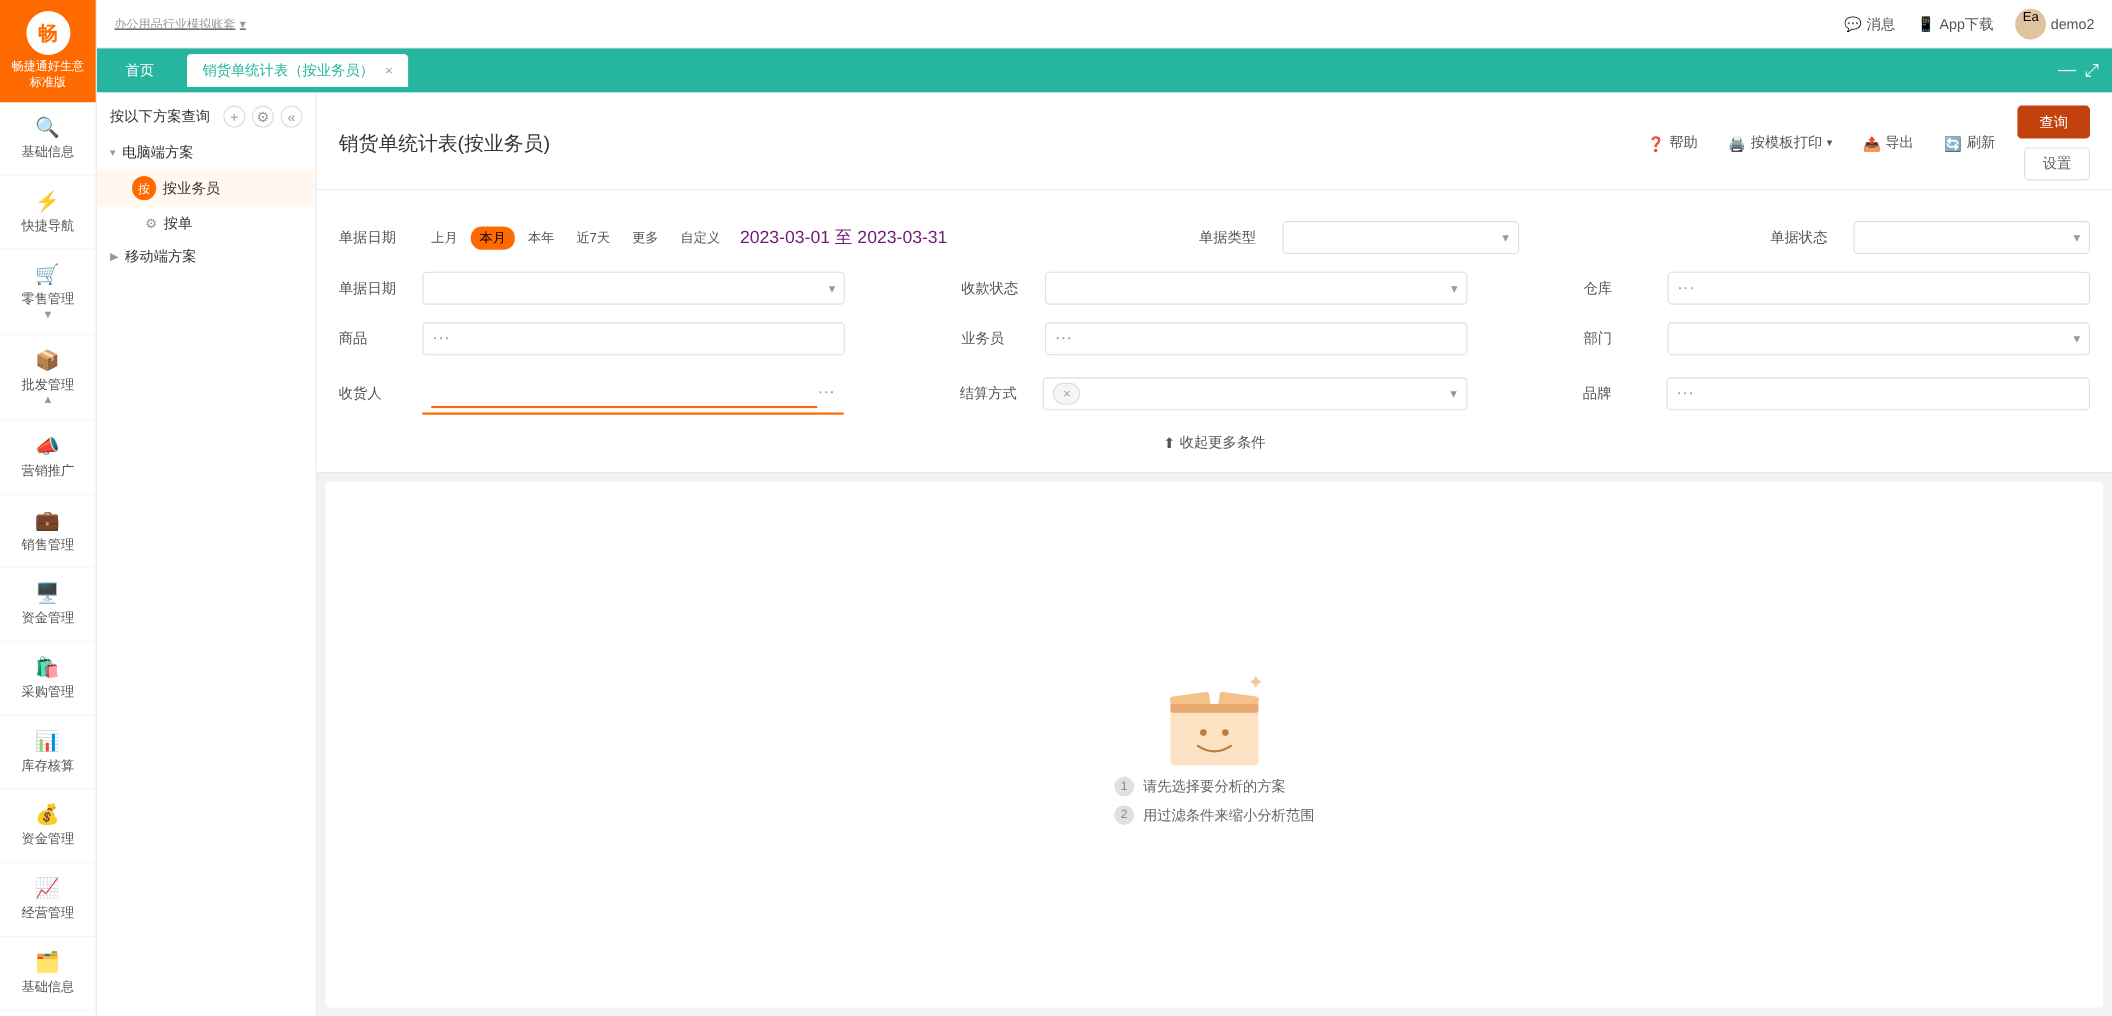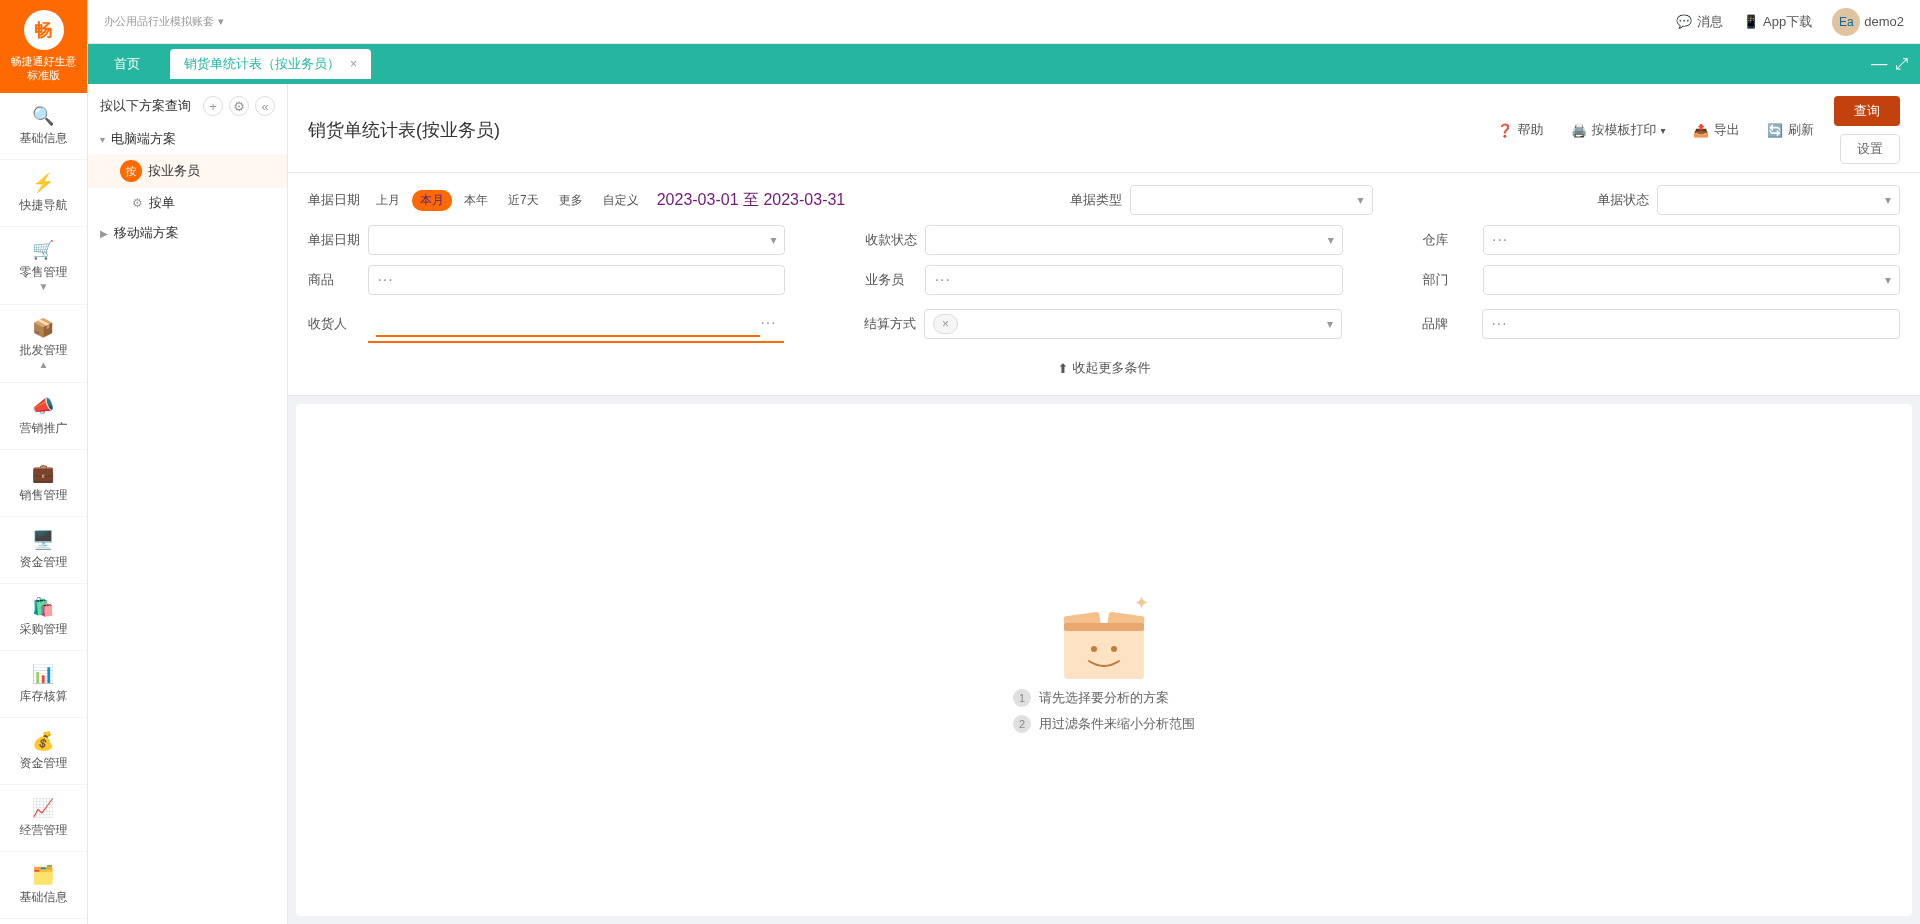--- a/index.html
+++ b/index.html
@@ -14,26 +14,26 @@
     .sidebar-nav { width: 100%; flex: 1; overflow-y: auto; }
     .sidebar-item { width: 100%; padding: 12px 4px; display: flex; flex-direction: column; align-items: center; cursor: pointer; color: #555; font-size: 12px; border-bottom: 1px solid #f5f5f5; }
     .sidebar-item-icon { font-size: 18px; margin-bottom: 3px; }
     .sidebar-item-label { font-size: 12px; text-align: center; }
 
     
     .main { flex: 1; display: flex; flex-direction: column; overflow: hidden; }
 
     
     .topbar { height: 44px; background: #fff; display: flex; align-items: center; justify-content: space-between; padding: 0 16px; border-bottom: 1px solid #e8e8e8; flex-shrink: 0; }
-    .topbar-left { display: flex; align-items: center; gap: 8px; }
+    .topbar-left { display: flex; align-items: center; gap: 8px; text-decoration: underline; }
     .topbar-selector { display: flex; align-items: center; gap: 4px; font-size: 13px; color: #333; cursor: pointer; }
     .topbar-selector span { color: #999; font-size: 11px; }
     .topbar-right { display: flex; align-items: center; gap: 20px; font-size: 13px; color: #555; }
     .topbar-right-item { display: flex; align-items: center; gap: 4px; cursor: pointer; }
-    .avatar { width: 28px; height: 28px; border-radius: 50%; background: #e0c4a0; display: flex; align-items: center; justify-content: center; font-size: 12px; color: #0369a1; overflow: hidden; }
+    .avatar { width: 28px; height: 28px; border-radius: 50%; background: #e0c4a0; display: flex; justify-content: center; font-size: 12px; color: #000000; overflow: hidden; }
 
     
     .tabbar { height: 40px; background: #26b6a0; display: flex; align-items: center; padding: 0 12px; gap: 16px; flex-shrink: 0; }
     .tab { display: flex; align-items: center; gap: 6px; padding: 6px 14px; font-size: 13px; cursor: pointer; border-radius: 4px 4px 0 0; }
     .tab.home { color: #fff; background: transparent; }
     .tab.active { background: #fff; color: #26b6a0; font-weight: 500; }
     .tab-close { color: #999; font-size: 12px; cursor: pointer; margin-left: 4px; }
     .tab-expand { margin-left: auto; display: flex; gap: 8px; }
     .tab-expand-btn { color: #fff; font-size: 16px; cursor: pointer; }
 
@@ -59,25 +59,25 @@
     
     .page-header { background: #fff; padding: 12px 20px 8px; display: flex; align-items: center; justify-content: space-between; border-bottom: 1px solid #e8e8e8; }
     .page-title { font-size: 18px; font-weight: normal; color: #333; }
     .page-header-actions { display: flex; align-items: center; gap: 12px; }
     .action-btn { display: flex; align-items: center; gap: 4px; font-size: 13px; color: #555; cursor: pointer; padding: 4px 8px; border-radius: 4px; }
     .query-btn { background: #c2410c; color: #fff; border: none; padding: 6px 20px; border-radius: 4px; font-size: 13px; cursor: pointer; }
     .set-btn { background: #fff; color: #666; border: 1px solid #ddd; padding: 5px 16px; border-radius: 4px; font-size: 13px; cursor: pointer; margin-top: 4px; }
 
     
     .filter-area { background: #fff; padding: 12px 20px; border-bottom: 1px solid #e8e8e8; }
-    .filter-row { display: flex; align-items: center; margin-bottom: 10px; }
+    .filter-row { display: flex; align-items: center; gap: 16px; margin-bottom: 10px; margin-top: 16px; }
     .filter-label { font-size: 13px; color: #555; white-space: nowrap; min-width: 60px; }
     .date-tabs { display: flex; gap: 4px; align-items: center; }
     .date-tab { padding: 2px 8px; font-size: 12px; color: #555; cursor: pointer; border-radius: 2px; }
-    .date-tab.active { background: #ff6a00; color: #4c1d95; border-radius: 10px; }
+    .date-tab.active { background: #ff6a00; color: #000000; border-radius: 10px; }
     .date-range { font-size: 16px; color: #701a75; margin-left: 6px; }
     .filter-select { flex: 1; border: 1px solid #ddd; border-radius: 4px; padding: 4px 8px; font-size: 13px; color: #333; display: flex; align-items: center; justify-content: space-between; cursor: pointer; min-height: 30px; background: #fff; }
     .filter-select.has-value { border-bottom: 2px solid #ff6a00; border-top: none; border-left: none; border-right: none; border-radius: 0; }
     .filter-select .placeholder { color: #bbb; }
     .filter-select .dots { color: #999; font-size: 16px; }
     .filter-select .caret { color: #999; font-size: 12px; }
     .filter-input { flex: 1; border: none; border-bottom: 2px solid #ff6a00; outline: none; font-size: 13px; padding: 4px 2px; color: #333; background: transparent; min-height: 28px; }
     .tag-chip { background: #f5f5f5; border: 1px solid #ddd; border-radius: 12px; padding: 2px 8px; font-size: 12px; color: #555; display: flex; align-items: center; gap: 4px; }
     .tag-chip .remove { cursor: pointer; color: #999; font-size: 12px; }
     .collapse-btn { display: flex; align-items: center; justify-content: center; gap: 4px; width: 100%; padding: 6px; font-size: 13px; color: #555; cursor: pointer; }

